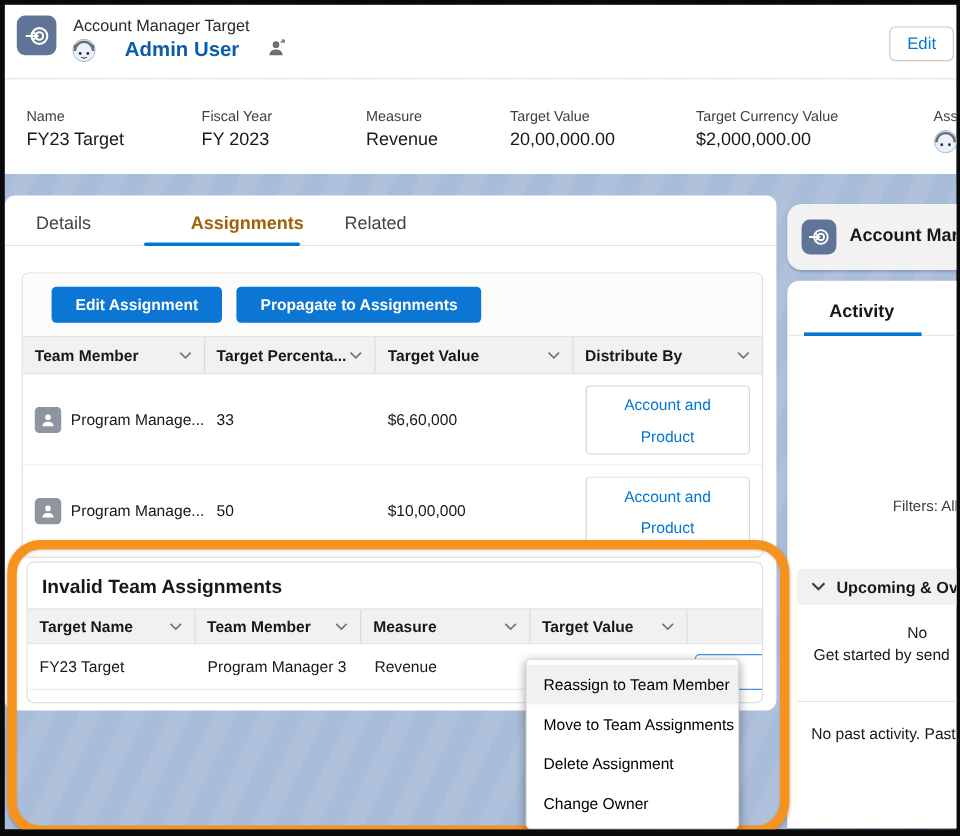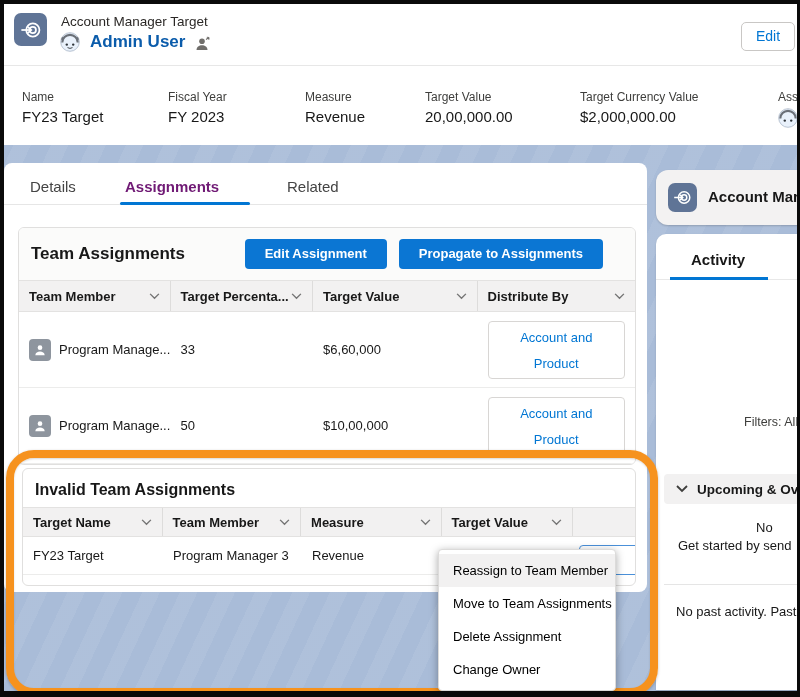--- a/index.html
+++ b/index.html
@@ -8,32 +8,32 @@
   .screen {
     position: relative; width: 793px; height: 687px; overflow: hidden;
     background-color: #a9bcd8;
     background-image: repeating-linear-gradient(115deg, rgba(255,255,255,0.07) 0 16px, rgba(255,255,255,0) 16px 34px);
     font-family: "Liberation Sans", sans-serif; color: #181818;
   }
   
   .page-header { position: absolute; left: 0; top: 0; width: 793px; height: 62px; background: #fff; border-bottom: 1px solid #e7e7e7; }
   .entity-icon { position: absolute; left: 10px; top: 9px; width: 33px; height: 33px; background: #5f7496; border-radius: 7px; display: flex; align-items: center; justify-content: center; }
   .entity-label { position: absolute; left: 57px; top: 10px; font-size: 13.5px; color: #2b2826; }
-  .record-row { position: absolute; left: 56px; top: 28px; display: flex; align-items: flex-end; gap: 10px; }
+  .record-row { position: absolute; left: 56px; top: 28px; display: flex; align-items: flex-start; gap: 24px; }
   .record-name { font-size: 17px; font-weight: bold; color: #0b5cab; }
   .edit-btn { position: absolute; right: 2px; top: 18px; width: 54px; height: 29px; background: #fff; border: 1px solid #c9c7c5; border-radius: 5px; color: #0176d3; font-size: 14px; text-align: center; line-height: 27px; cursor: pointer; }
   
   .field-band { position: absolute; left: 0; top: 62px; width: 793px; height: 79px; background: #fff; }
   .fld { position: absolute; top: 0; height: 79px; }
   .fld .lbl { position: absolute; top: 24px; font-size: 12px; color: #3e3e3c; white-space: nowrap; }
   .fld .val { position: absolute; top: 42px; font-size: 15px; color: #181818; white-space: nowrap; }
   
   .left-panel { position: absolute; left: 0; top: 159px; width: 643px; height: 429px; background: #fff; border-radius: 8px; }
   .tab { position: absolute; top: 15px; font-size: 15px; color: #444; cursor: pointer; white-space: nowrap; }
-  .tab.active { font-weight: bold; color: #701a75; }
+  .tab.active { font-weight: bold; color: #a16207; margin-left: 34px; }
   .tab-underline { position: absolute; left: 116px; top: 39px; width: 130px; height: 3px; background: #0176d3; border-radius: 2px; z-index: 2; }
   .tab-divider { position: absolute; left: 0; top: 41px; width: 643px; height: 1px; background: #e6e6e6; }
   .card { position: absolute; background: #fff; border: 1px solid #e0dfde; border-radius: 6px; overflow: hidden; }
   .ta-card { left: 14px; top: 64px; width: 618px; height: 238px; }
   .ta-head { display: flex; align-items: center; height: 52px; padding: 0 32px 0 12px; background: #fbfbfa; }
   .ta-title { flex: 1; font-size: 17px; font-weight: bold; }
   .blue-btn { height: 30px; padding: 0 20px; background: #0b76d3; border: none; border-radius: 4px; color: #fff; font-size: 13px; font-weight: bold; line-height: 30px; margin-left: 12px; cursor: pointer; white-space: nowrap; font-family: "Liberation Sans", sans-serif; }
   .thead { display: flex; height: 32px; background: #f2f1f1; border-top: 1px solid #e3e2e1; border-bottom: 1px solid #e3e2e1; }
   .th { display: flex; align-items: center; justify-content: space-between; padding: 0 10px; font-size: 13px; font-weight: bold; border-right: 1px solid #dddcdb; overflow: hidden; white-space: nowrap; cursor: pointer; }
   .th:last-child { border-right: none; }
@@ -141,21 +141,20 @@
 
   <section class="left-panel">
     <div class="tab" style="left:26px">Details</div>
     <div class="tab active" style="left:121px">Assignments</div>
     <div class="tab" style="left:283px">Related</div>
     <div class="tab-divider"></div>
     <div class="tab-underline"></div>
 
     <div class="card ta-card">
       <div class="ta-head">
-        <div class="ta-title">Team Assignments</div>
         <button class="blue-btn">Edit Assignment</button>
         <button class="blue-btn">Propagate to Assignments</button>
       </div>
       <div class="thead">
         <div class="th" style="width:152px">
           <span>Team Member</span>
           <svg width="11" height="7" viewBox="0 0 12 8">
                 <path d="M1 1 L6 6 L11 1" stroke="#747474" stroke-width="1.6" fill="none"></path>
               </svg>
         </div>

